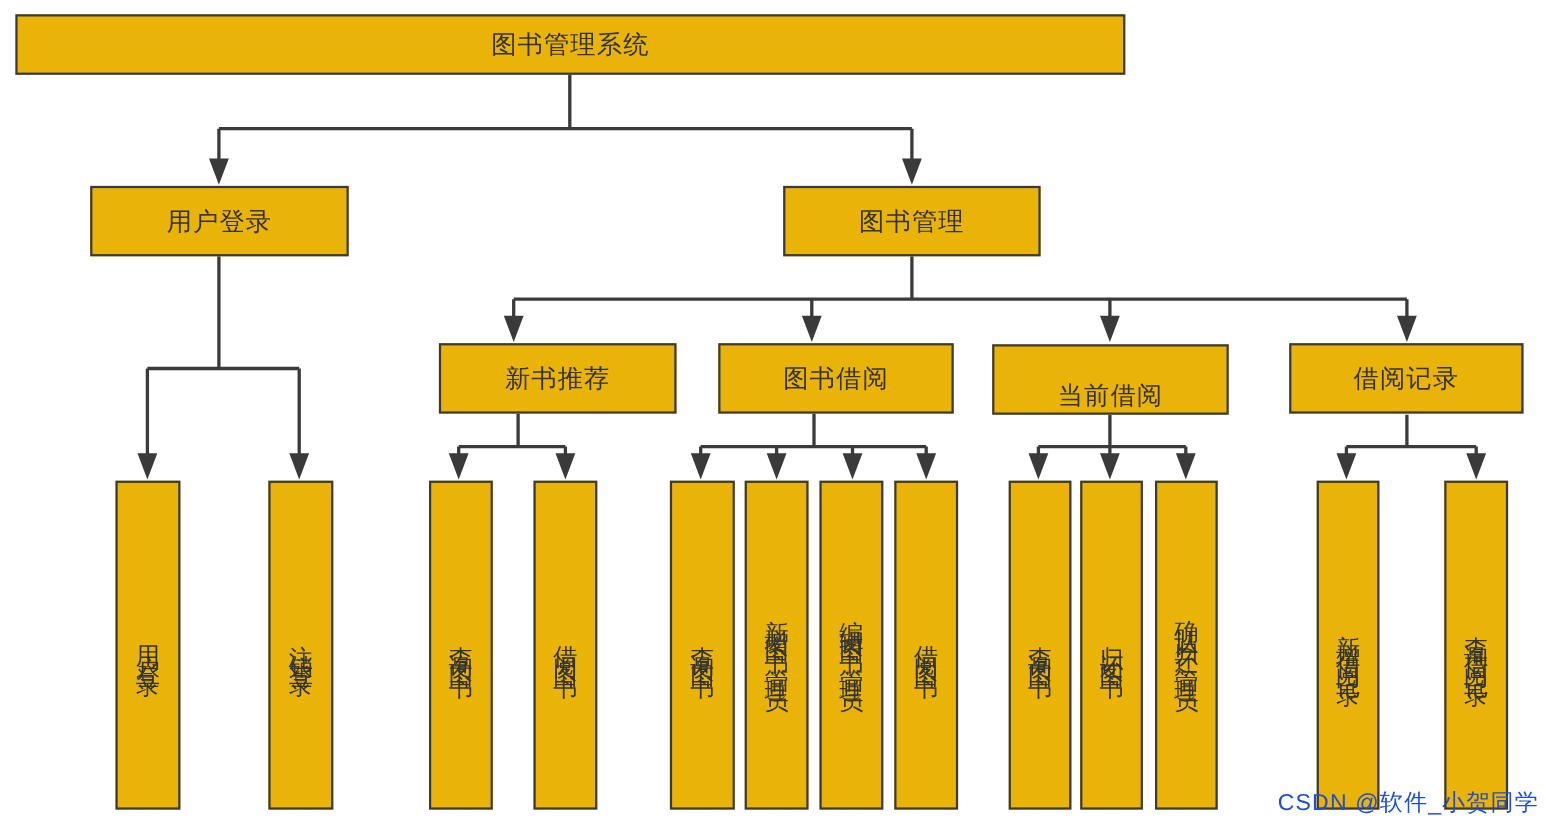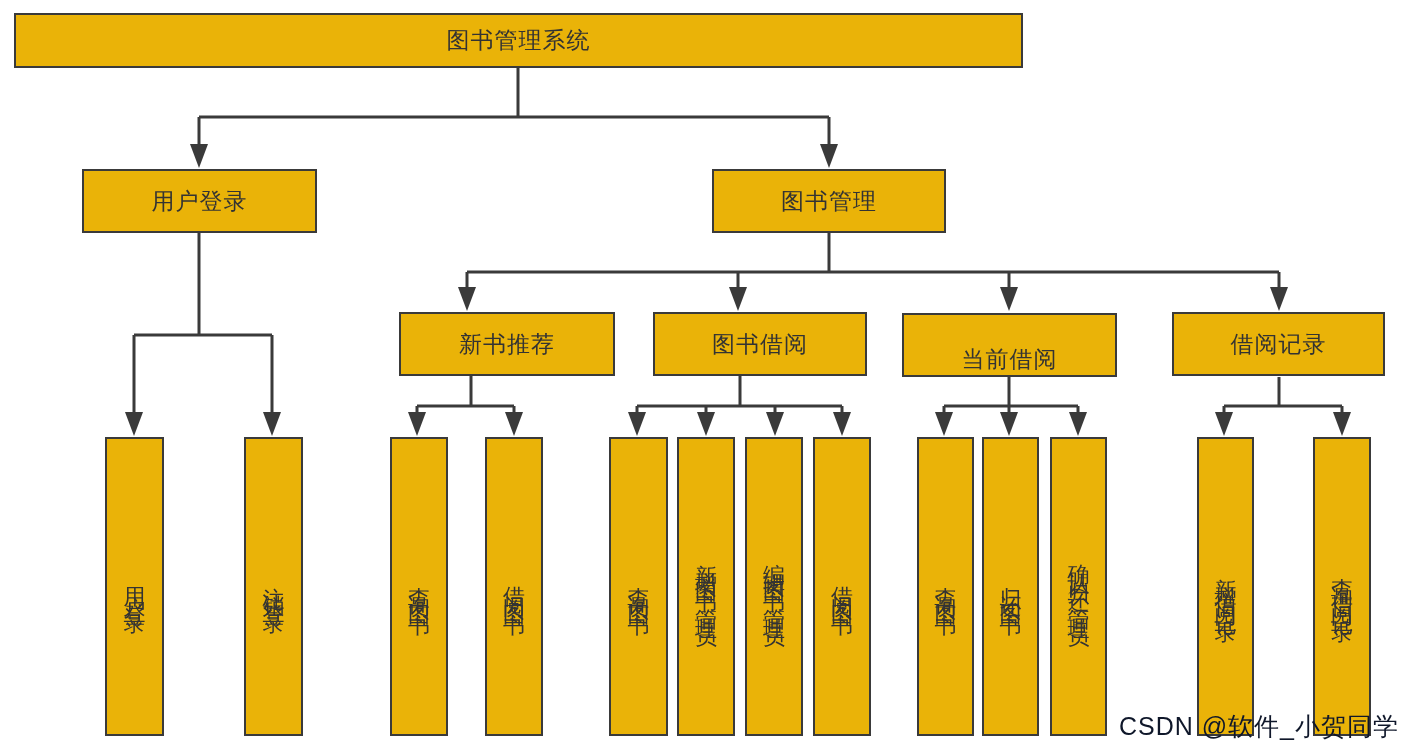--- a/index.html
+++ b/index.html
@@ -38,22 +38,22 @@
     writing-mode: vertical-rl;
     text-orientation: upright;
     letter-spacing: 9px;
     line-height: 1;
     white-space: nowrap;
   }
   #watermark {
     position: absolute;
     right: 6px;
     bottom: 4px;
-    font-size: 25px;
-    color: #0f172a;
+    font-size: 21px;
+    color: #1d4ed8;
     letter-spacing: 1px;
     z-index: 5;
   }
 </style>
 </head>
 <body>
 
 <div id="stage">
 
   <svg id="wires" viewBox="0 0 1405 747" xmlns="http://www.w3.org/2000/svg">

